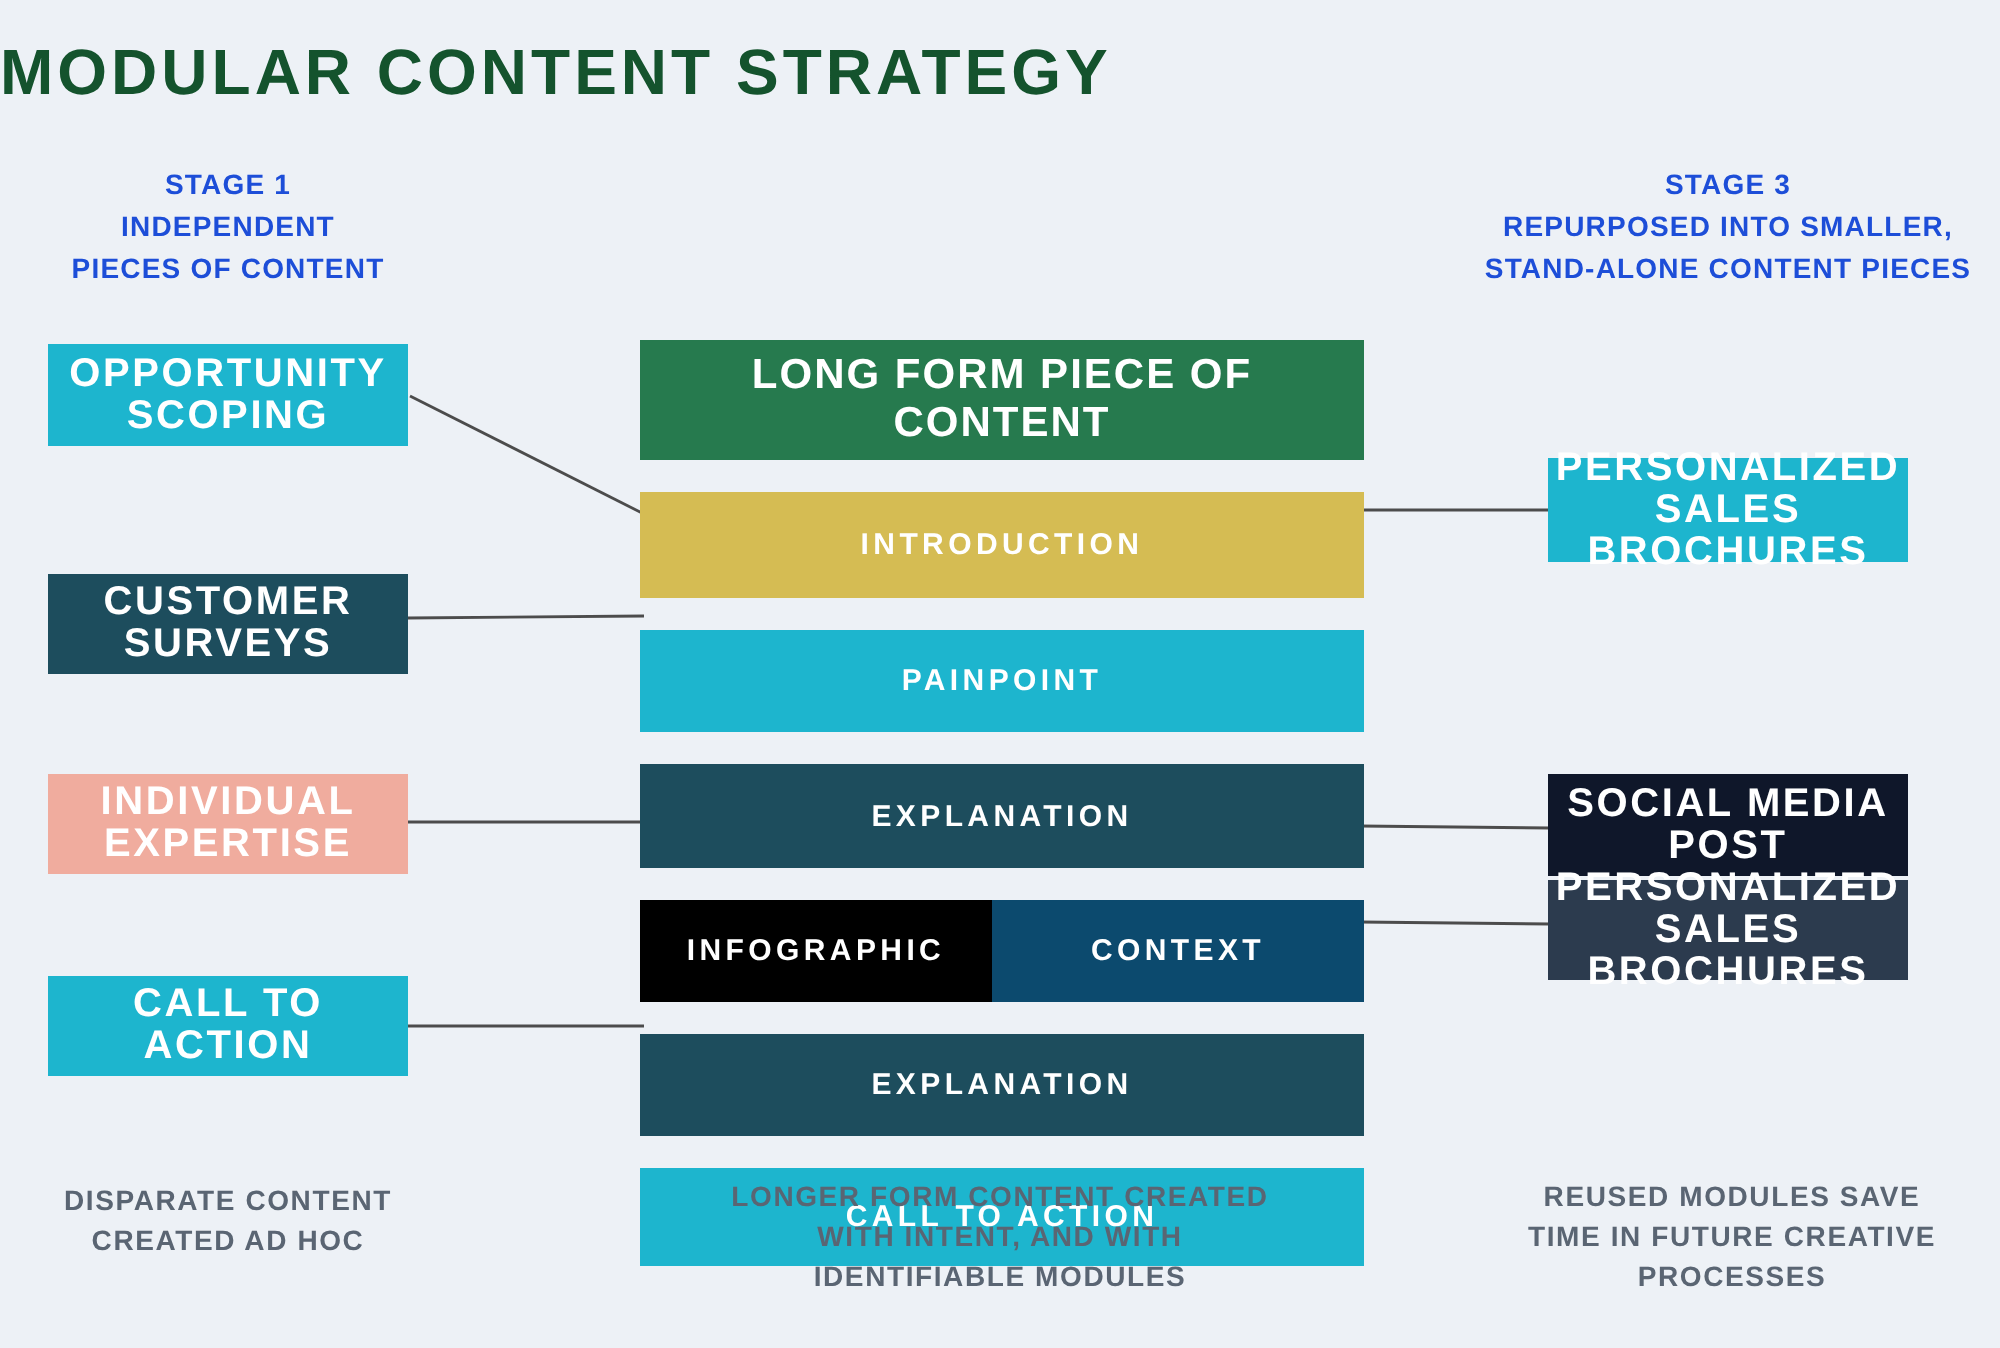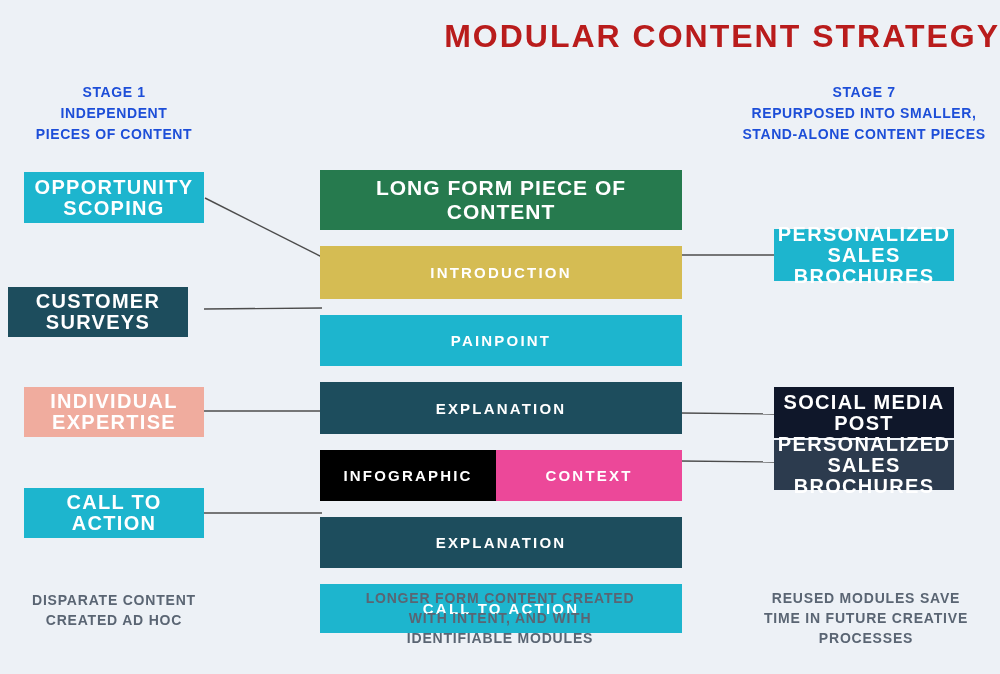--- a/index.html
+++ b/index.html
@@ -14,25 +14,25 @@
     width: 1000px;
     height: 674px;
     background: #edf1f6;
   }
   .pre { white-space: pre-line; }
 
   .title {
     position: absolute;
     left: 0; top: 18px;
     width: 1000px;
-    text-align: right;
+    text-align: left;
     font-size: 32px;
     font-weight: bold;
     letter-spacing: 2px;
-    color: #b91c1c;
+    color: #14532d;
   }
 
   .stage-header {
     position: absolute;
     text-align: center;
     font-size: 14px;
     font-weight: bold;
     line-height: 21px;
     letter-spacing: 0.6px;
     color: #1d4ed8;
@@ -48,21 +48,21 @@
     align-items: center;
     justify-content: center;
     text-align: center;
     color: #ffffff;
     font-size: 20px;
     font-weight: bold;
     letter-spacing: 1.3px;
     line-height: 21px;
   }
   .lb-0 { left: 24px; top: 172px; height: 51px; }
-  .lb-1 { left: 8px; top: 287px; height: 50px; }
+  .lb-1 { left: 24px; top: 287px; height: 50px; }
   .lb-2 { left: 24px; top: 387px; height: 50px; }
   .lb-3 { left: 24px; top: 488px; height: 50px; }
   .rb-0 { left: 774px; top: 229px; height: 52px; }
   .rb-1 { left: 774px; top: 387px; height: 51px; }
   .rb-2 { left: 774px; top: 440px; height: 50px; }
 
   .stack {
     position: absolute;
     left: 320px; top: 170px;
     width: 362px;
@@ -112,21 +112,21 @@
 </head>
 <body>
 
 <div class="canvas">
 
   <div class="title">MODULAR CONTENT STRATEGY</div>
 
   <div class="stage-header stage-1 pre">STAGE 1
 INDEPENDENT
 PIECES OF CONTENT</div>
-  <div class="stage-header stage-3 pre">STAGE 7
+  <div class="stage-header stage-3 pre">STAGE 3
 REPURPOSED INTO SMALLER,
 STAND-ALONE CONTENT PIECES</div>
 
   <svg class="connectors" viewBox="0 0 1000 674">
     <g stroke="#4c4c4c" stroke-width="1.4">
       <line x1="205" y1="198" x2="322" y2="257"></line>
       <line x1="204" y1="309" x2="322" y2="308"></line>
       <line x1="204" y1="411" x2="322" y2="411"></line>
       <line x1="204" y1="513" x2="322" y2="513"></line>
       <line x1="680" y1="255" x2="775" y2="255"></line>
@@ -143,21 +143,21 @@
 EXPERTISE</div>
   <div class="node lb-3 pre" style="background: rgb(29, 181, 206);">CALL TO ACTION</div>
 
   <div class="stack">
     <div class="stack-row stack-header" style="background: rgb(38, 122, 78);">LONG FORM PIECE OF CONTENT</div>
     <div class="stack-row row-label r-intro" style="background: rgb(213, 188, 83);">INTRODUCTION</div>
     <div class="stack-row row-label r-pain" style="background: rgb(29, 181, 206);">PAINPOINT</div>
     <div class="stack-row row-label r-exp1" style="background: rgb(29, 77, 93);">EXPLANATION</div>
     <div class="stack-row r-split">
       <div class="split-left row-label" style="background: #000000;">INFOGRAPHIC</div>
-      <div class="split-right row-label" style="background: #ec4899;">CONTEXT</div>
+      <div class="split-right row-label" style="background: #0c4a6e;">CONTEXT</div>
     </div>
     <div class="stack-row row-label r-exp2" style="background: rgb(29, 77, 93);">EXPLANATION</div>
     <div class="stack-row row-label r-cta" style="background: rgb(29, 181, 206);">CALL TO ACTION</div>
   </div>
 
   <div class="node rb-0 pre" style="background: rgb(29, 181, 206);">PERSONALIZED
 SALES BROCHURES</div>
   <div class="node rb-1 pre" style="background: #0f172a;">SOCIAL MEDIA
 POST</div>
   <div class="node rb-2 pre" style="background: rgb(44, 59, 78);">PERSONALIZED

